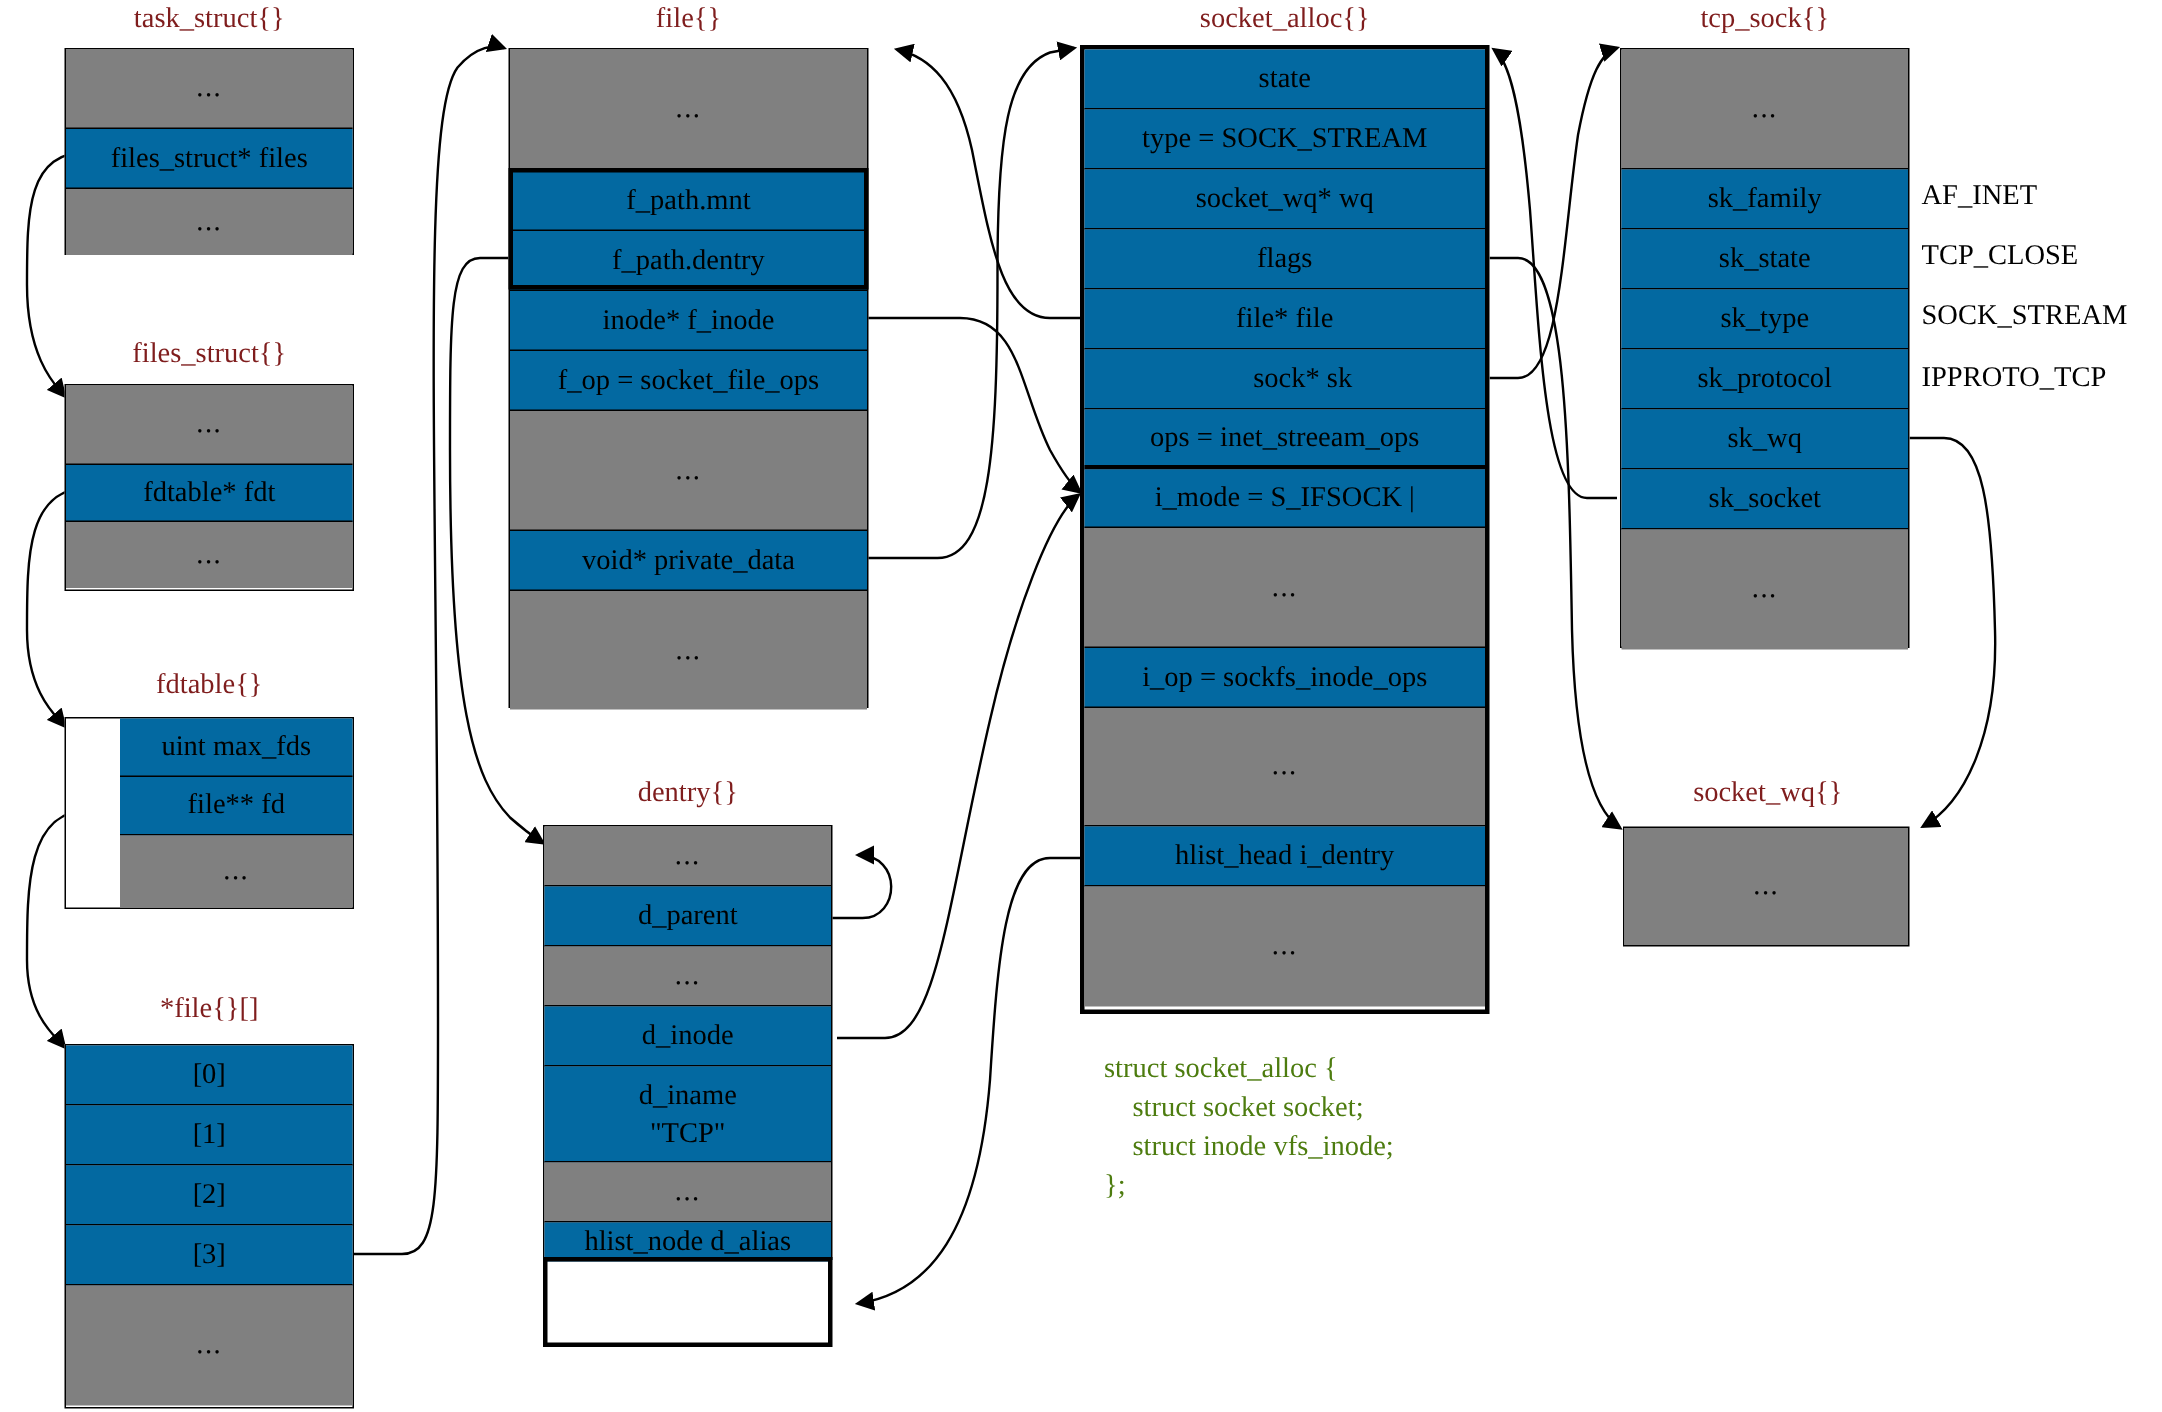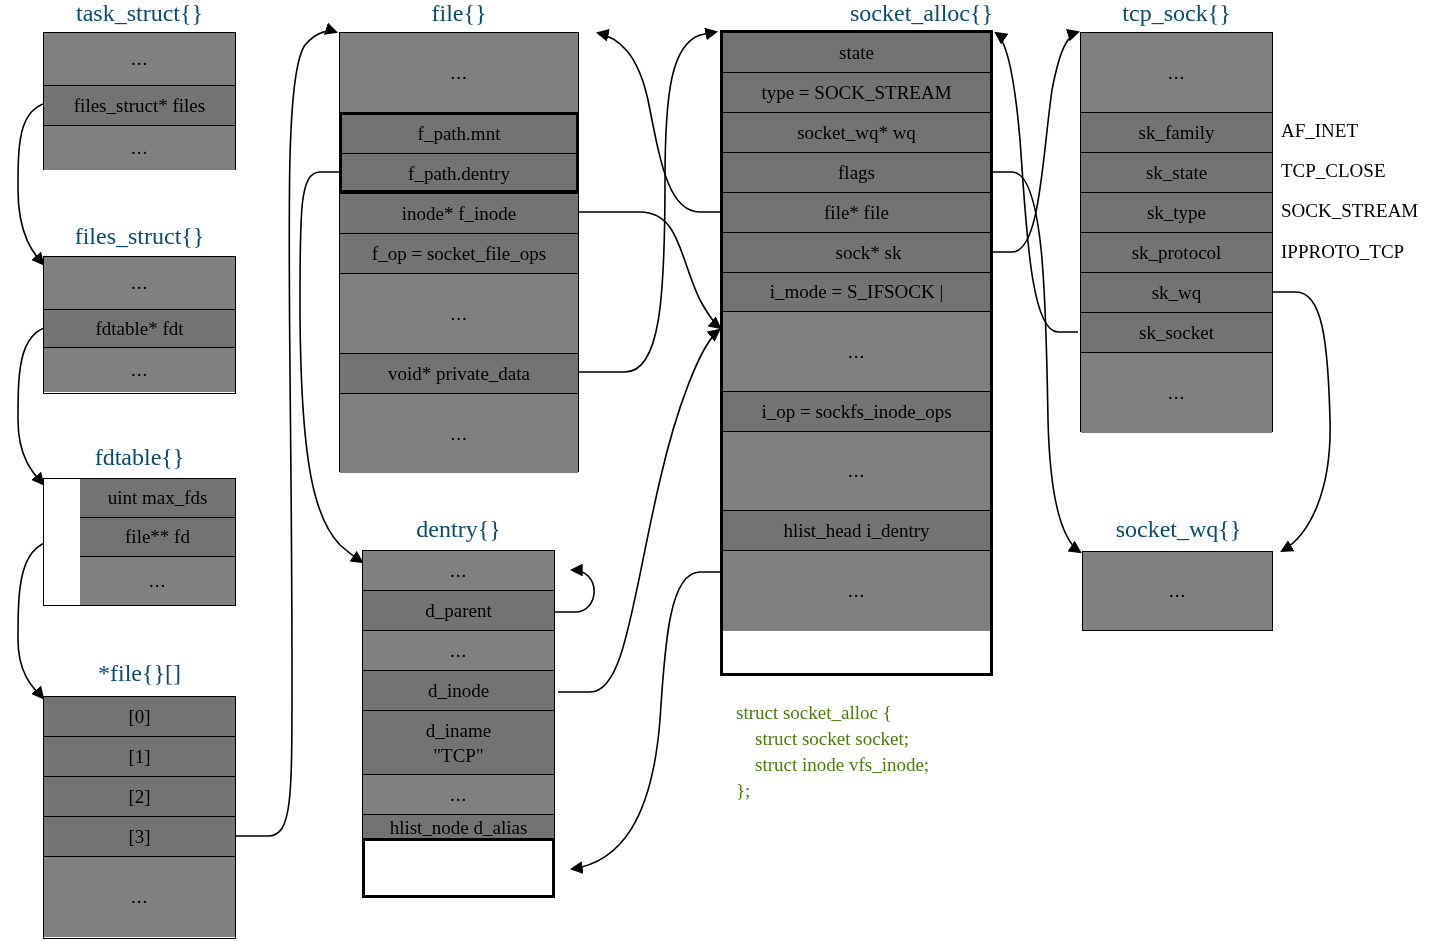--- a/index.html
+++ b/index.html
@@ -17,22 +17,22 @@
   }
   svg#wires {
     position: absolute;
     left: 0; top: 0;
     width: 1441px;
     height: 941px;
     pointer-events: none;
   }
   .struct-title {
     position: absolute;
-    font-size: 24px;
-    color: #0c4a6e;
+    font-size: 19px;
+    color: #7f1d1d;
     text-align: center;
     white-space: nowrap;
     line-height: 22px;
   }
   .struct-box {
     position: absolute;
     box-sizing: border-box;
     border: 1.5px solid #000;
     background: #ffffff;
   }
@@ -43,21 +43,21 @@
     box-sizing: border-box;
     border-bottom: 1.5px solid #000;
     display: flex;
     align-items: center;
     justify-content: center;
     font-size: 19px;
     color: #000;
     text-align: center;
     white-space: nowrap;
     overflow: visible;
-    background: #737373;
+    background: #0369a1;
   }
   .row:last-child { border-bottom: none; }
   .row.gray { background: #808080; }
   .row.thickline { border-bottom: 3px solid #000; }
   .row.ellipsis {
     font-size: 19px;
     letter-spacing: 1px;
   }
   .group-frame {
     position: absolute;
@@ -180,28 +180,29 @@
     <div class="row" style="height:40px;">d_inode</div>
     <div class="row two-line" style="height:64px;">
       <span>d_iname</span>
       <span>"TCP"</span>
     </div>
     <div class="row gray ellipsis" style="height:40px;">...</div>
     <div class="row" style="height:26px;">hlist_node d_alias</div>
   </div>
   <div class="group-frame" style="left:362px; top:838px; width:193px; height:60px;"></div>
 
-  <div class="struct-title" style="left:720px; top:2px; width:273px;text-align:right;">socket_alloc{}</div>
+  <div class="struct-title" style="left:720px; top:2px; width:273px;">socket_alloc{}</div>
   <div class="struct-box thick" style="left:720px; top:30px; width:273px; height:646px;">
     <div class="row" style="height:40px;">state</div>
     <div class="row" style="height:40px;">type = SOCK_STREAM</div>
     <div class="row" style="height:40px;">socket_wq* wq</div>
     <div class="row" style="height:40px;">flags</div>
     <div class="row" style="height:40px;">file* file</div>
     <div class="row" style="height:40px;padding-left:24px;">sock* sk</div>
+    <div class="row thickline" style="height:40px;">ops = inet_streeam_ops</div>
     <div class="row" style="height:39px;">i_mode = S_IFSOCK |</div>
     <div class="row gray ellipsis" style="height:80px;">...</div>
     <div class="row" style="height:40px;">i_op = sockfs_inode_ops</div>
     <div class="row gray ellipsis" style="height:79px;">...</div>
     <div class="row" style="height:40px;">hlist_head i_dentry</div>
     <div class="row gray ellipsis" style="height:80px;">...</div>
   </div>
 
   <div class="code-note" style="left:736px; top:700px;">struct socket_alloc {
     struct socket socket;

